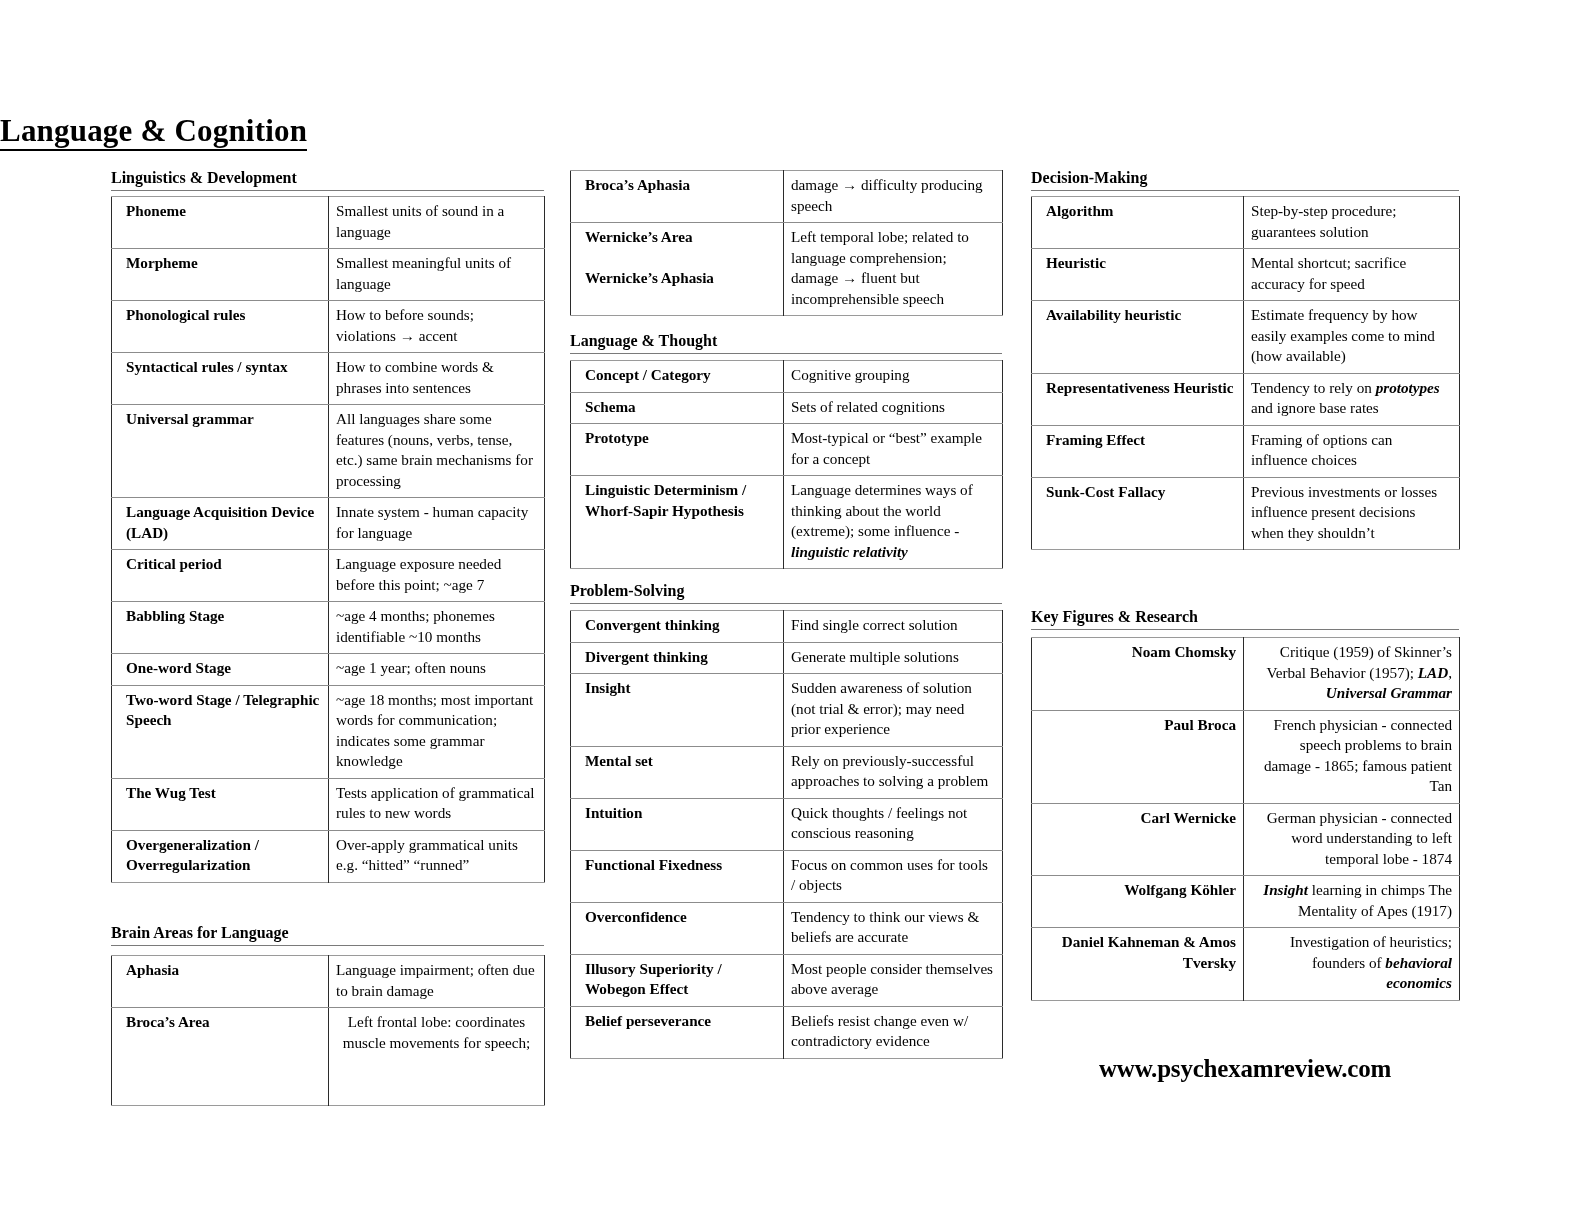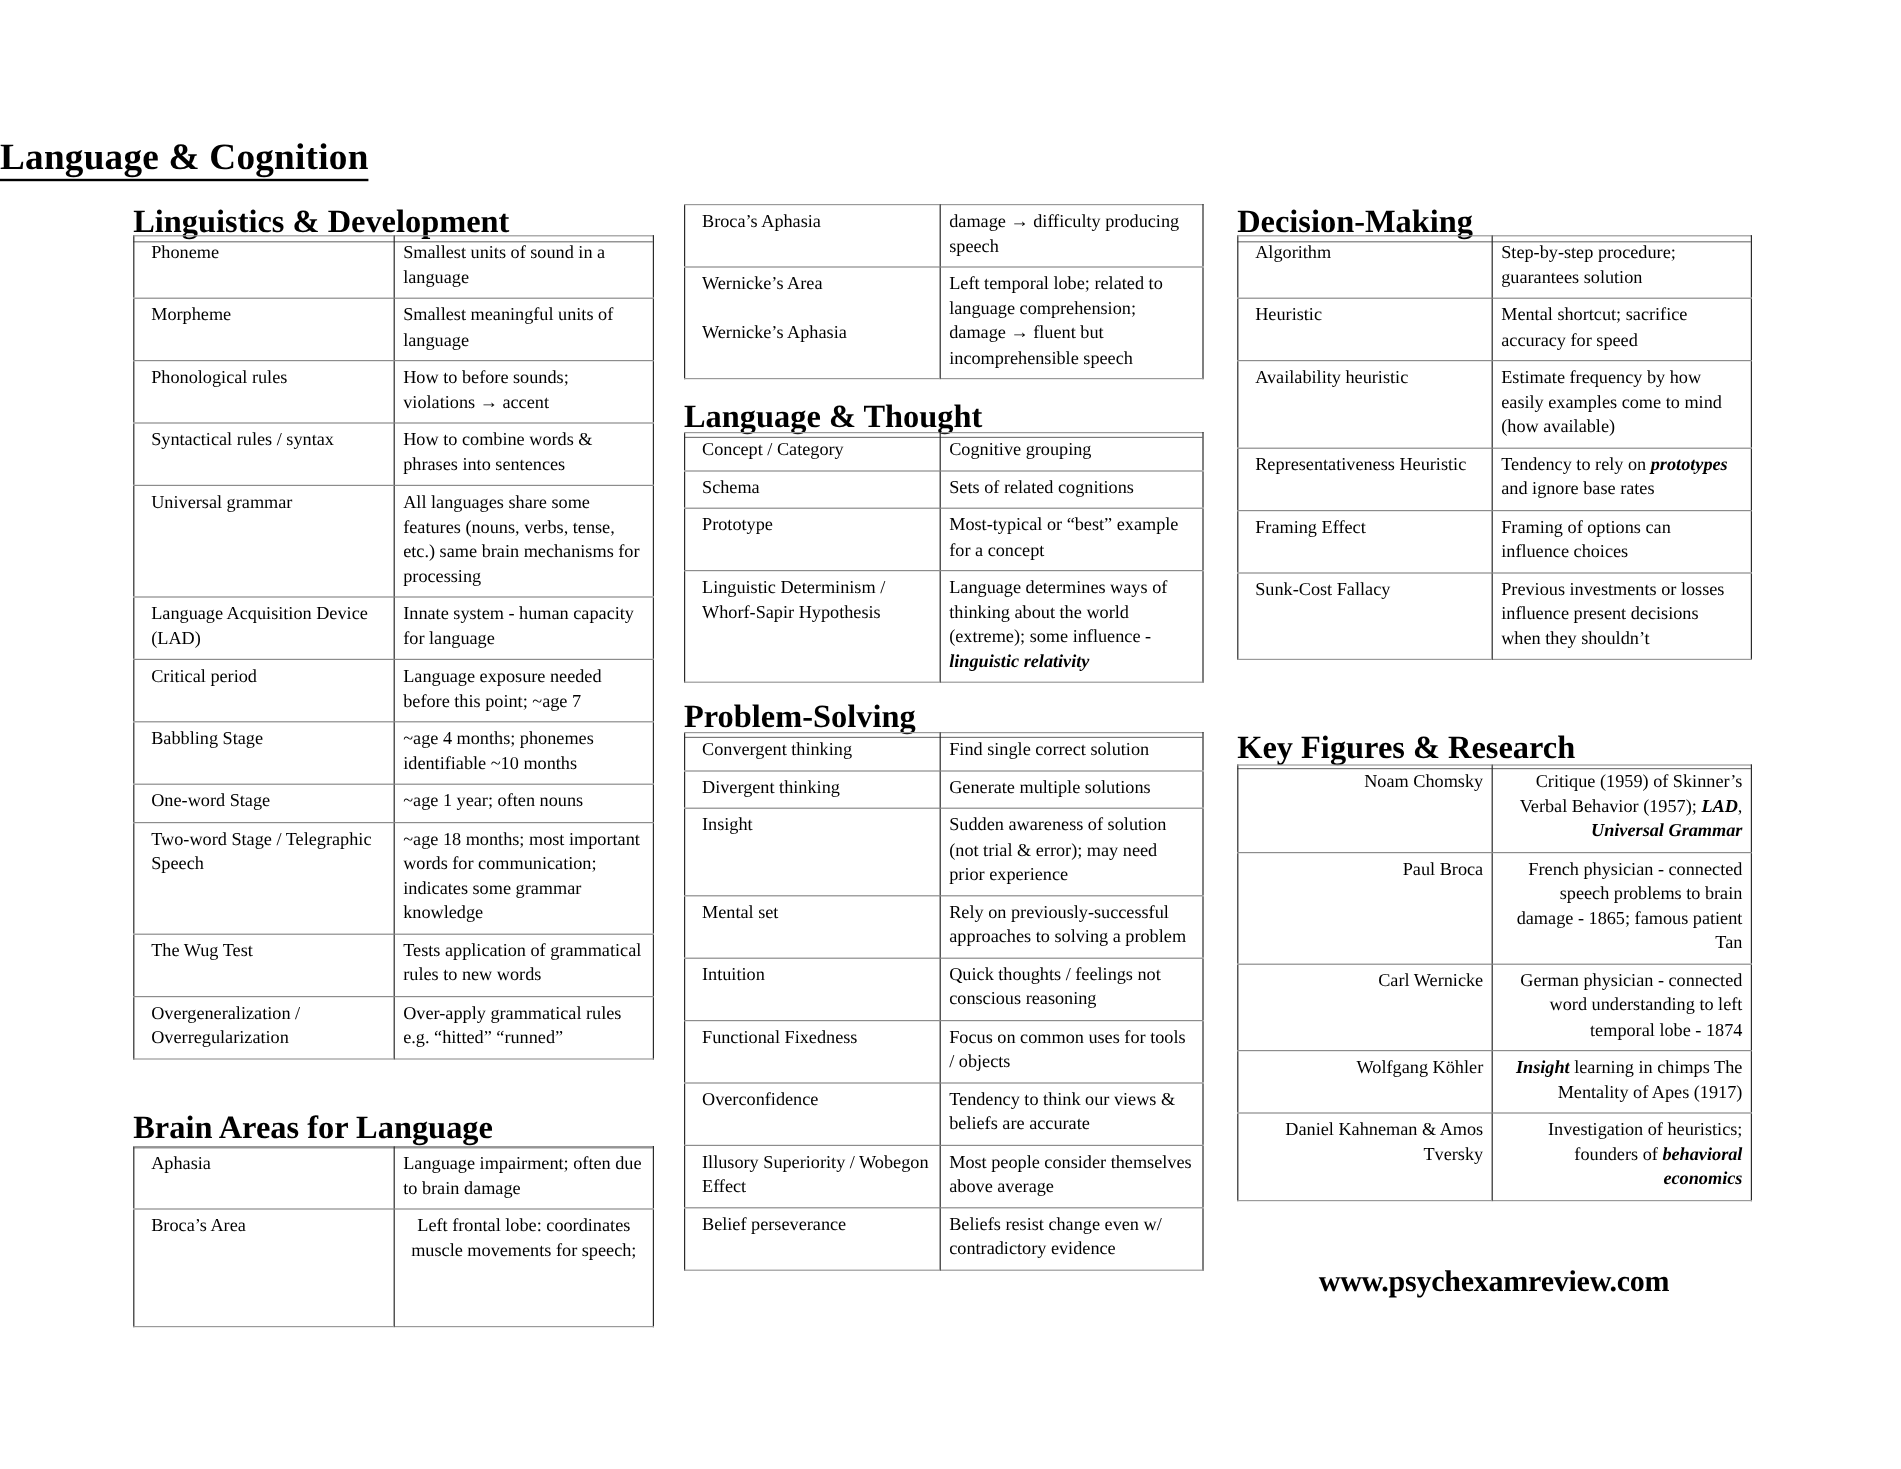--- a/index.html
+++ b/index.html
@@ -37,21 +37,21 @@
 
   .col {
     position: absolute;
     top: 0;
   }
   .col-1 { left: 111px; width: 433px; }
   .col-2 { left: 570px; width: 432px; }
   .col-3 { left: 1031px; width: 428px; }
 
   .section-head {
-    font-size: 27px;
+    font-size: 16px;
     font-weight: bold;
     line-height: 1.05;
     padding-bottom: 2px;
     margin: 0;
     position: absolute;
   }
   .section-head.underlined::after {
     content: "";
     display: block;
     height: 1px;
@@ -72,21 +72,21 @@
   }
   table.kv td {
     border-top: 1.4px solid #8c8c8c;
     border-bottom: 1.4px solid #8c8c8c;
     vertical-align: top;
     padding: 4px 7px 6px 7px;
   }
   table.kv tr:first-child td { border-top: none; }
   table.kv tr:last-child td { border-bottom: none; }
   table.kv td.term {
-    font-weight: normal;
+    font-weight: bold;
     border-right: 1.2px solid #2b2b2b;
     padding-left: 14px;
   }
   table.kv td.def {
     font-weight: normal;
   }
   .bi { font-weight: bold; font-style: italic; }
   .it { }
 
   .footer-url {
@@ -156,21 +156,21 @@
           <tr>
             <td class="term">Two-word Stage / Telegraphic Speech</td>
             <td class="def">~age 18 months; most important words for communication; indicates some grammar knowledge</td>
           </tr>
           <tr>
             <td class="term">The Wug Test</td>
             <td class="def">Tests application of grammatical rules to new words</td>
           </tr>
           <tr>
             <td class="term">Overgeneralization / Overregularization</td>
-            <td class="def">Over-apply grammatical rules e.g. “hitted” “runned”</td>
+            <td class="def">Over-apply grammatical units e.g. “hitted” “runned”</td>
           </tr>
         </tbody>
     </table>
 
     <div class="section-head underlined" style="left:0; top:925px; width:433px;">Brain Areas for Language</div>
 
     <table class="kv" id="t-brain" style="left:0; top:955px; width:433px;">
       <colgroup>
           <col style="width:217px">
           <col style="width:216px">

